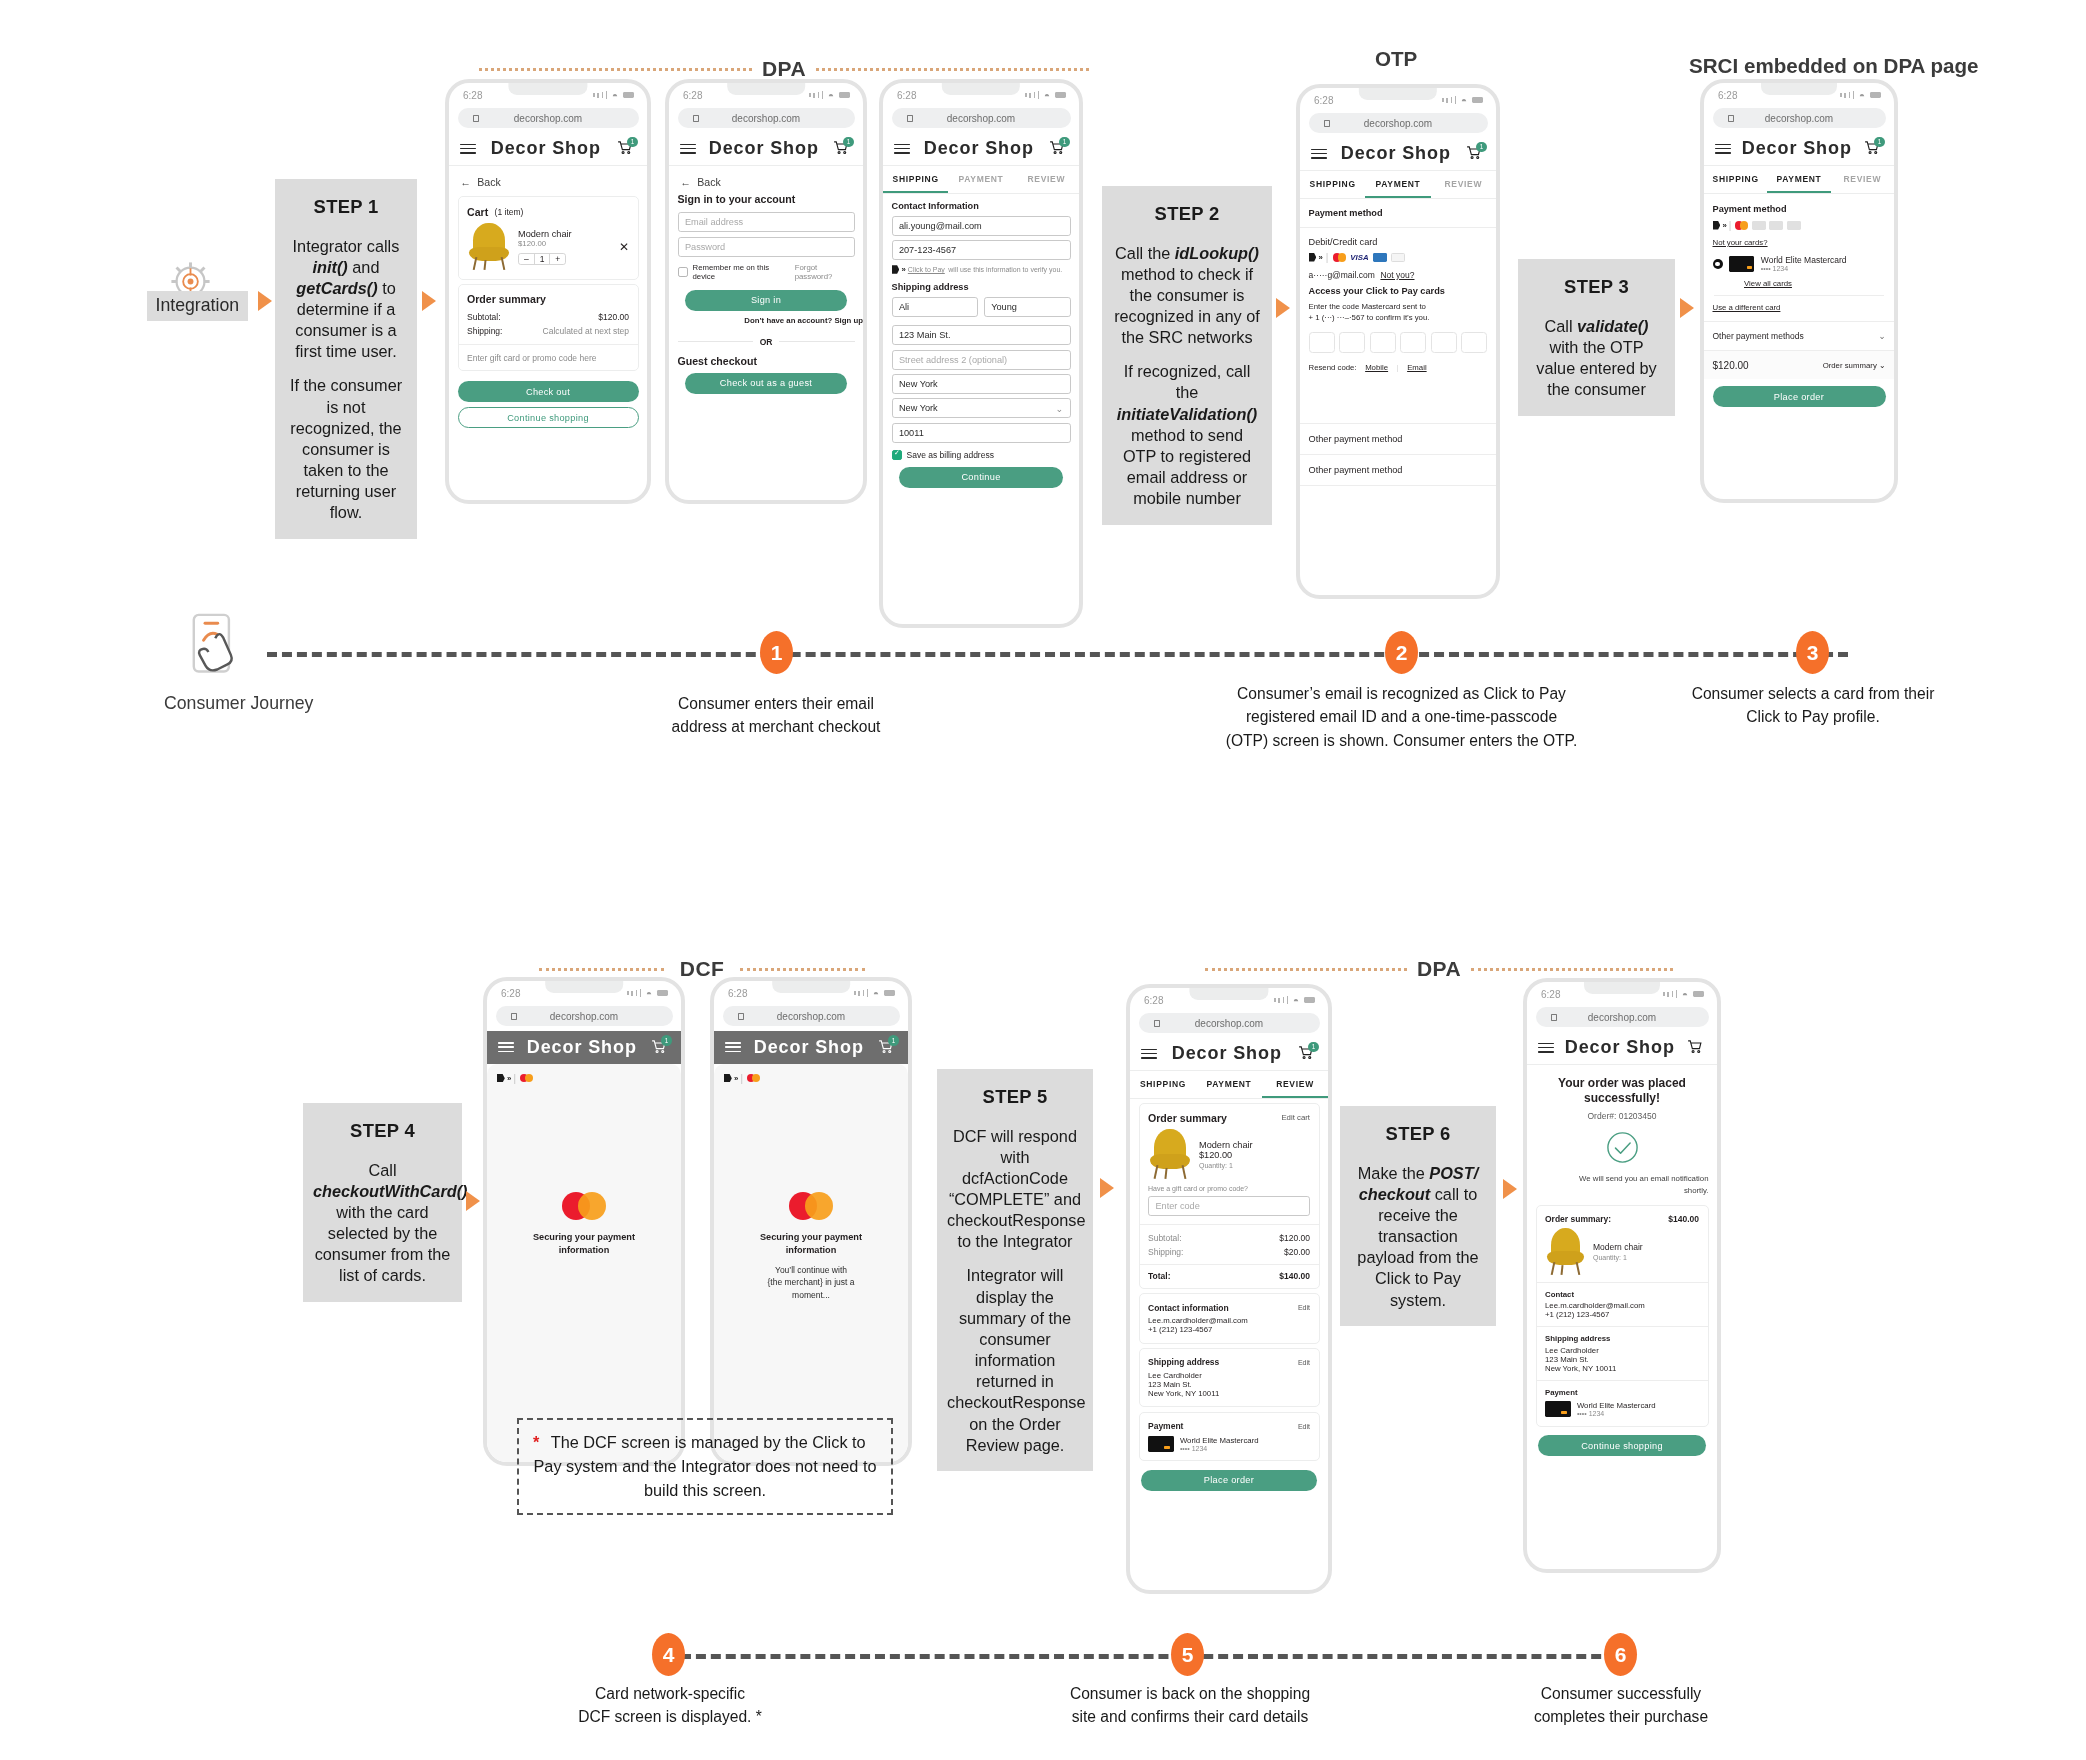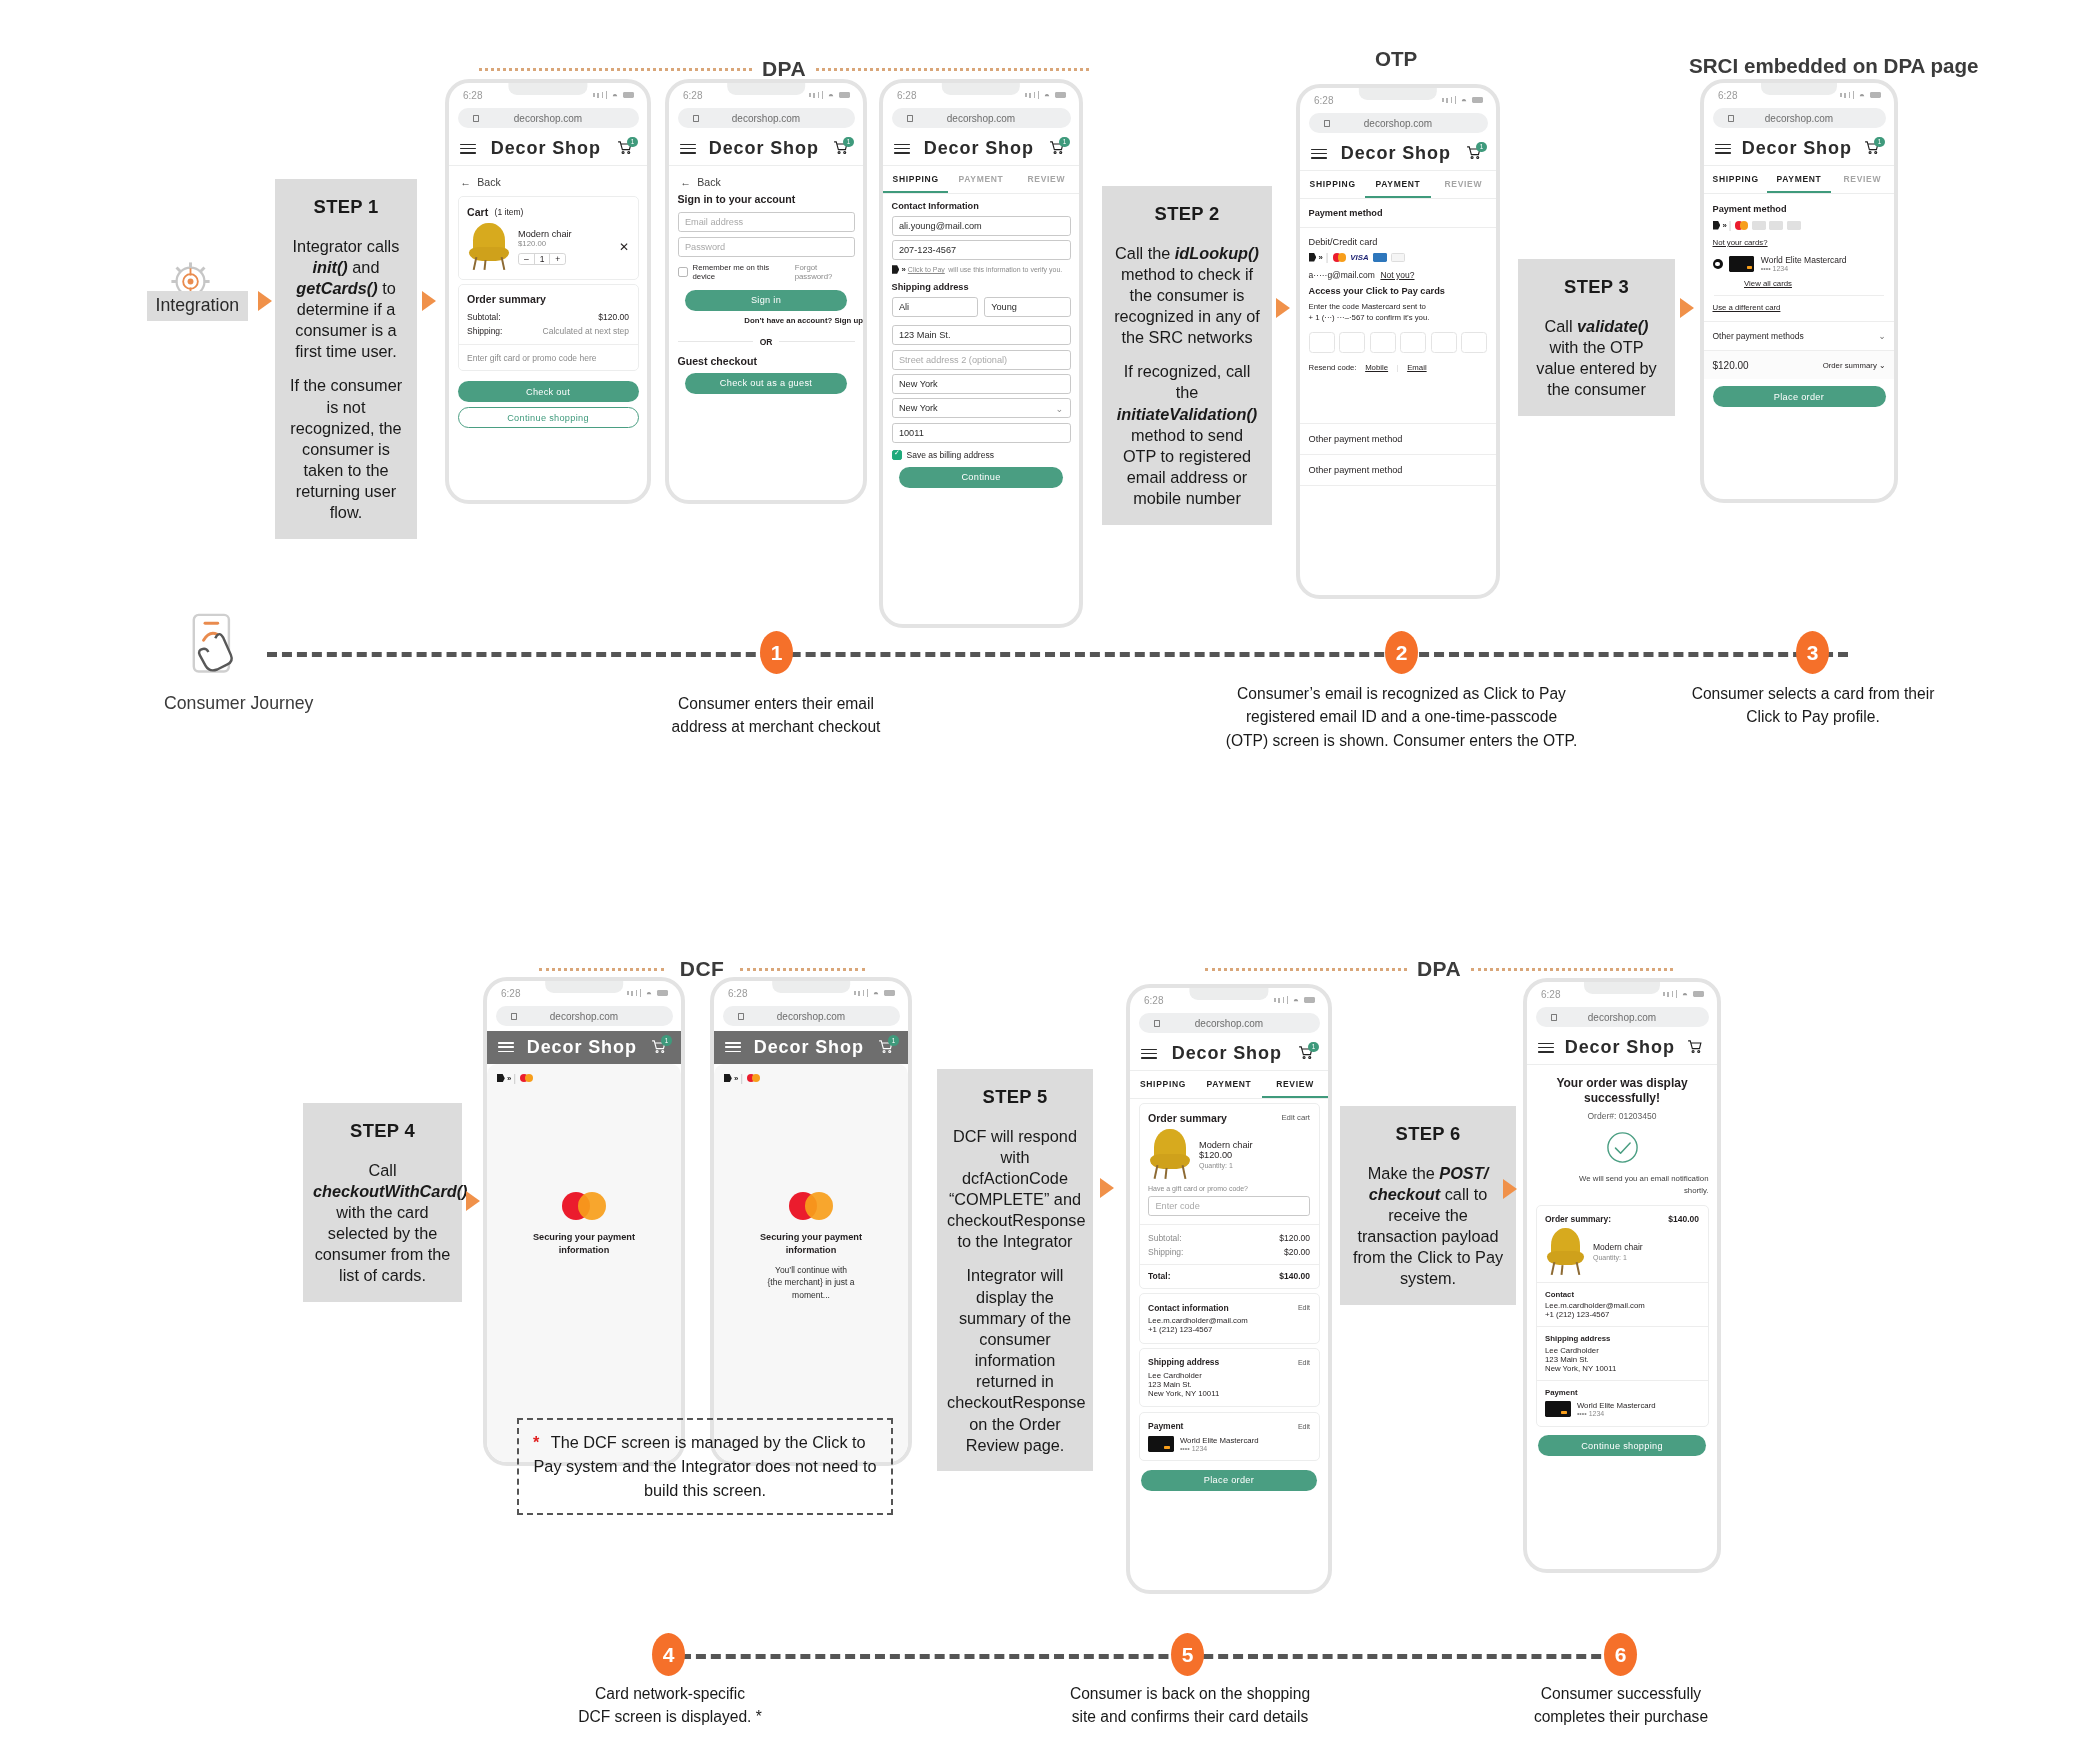--- a/index.html
+++ b/index.html
@@ -631,21 +631,21 @@
 </div>
 <div class="arrow" style="left:466px; top:1191px;"></div>
 
 <div class="stepbox" style="left:937px; top:1069px; width:156px;">
   <div class="sbtitle">STEP 5</div>
   <p>DCF will respond with dcfActionCode “COMPLETE” and checkoutResponse to the Integrator</p>
   <p>Integrator will display the summary of the consumer information returned in checkoutResponse on the Order Review page.</p>
 </div>
 <div class="arrow" style="left:1100px; top:1178px;"></div>
 
-<div class="stepbox" style="left:1340px; top:1106px; width:176px;">
+<div class="stepbox" style="left:1340px; top:1106px; width:156px;">
   <div class="sbtitle">STEP 6</div>
   <p>Make the <b>POST/ checkout</b> call to receive the transaction payload from the Click to Pay system.</p>
 </div>
 <div class="arrow" style="left:1503px; top:1179px;"></div>
 
 <div class="phone" style="left:483px; top:977px; width:202px; height:489px;">
   <div class="ph-status">
     <div class="ph-notch"></div>
     <span>6:28</span>
     <span class="ph-sig">
@@ -918,21 +918,21 @@
     <div class="cartwrap">
       <svg viewBox="0 0 24 24" width="18.4" height="17" fill="none" stroke="#1f1f1f" stroke-width="1.6">
         <path d="M2 4h3l3 11h10l2-8H6"></path>
           <circle cx="9" cy="19" r="1.4"></circle>
           <circle cx="17" cy="19" r="1.4"></circle>
       </svg>
     </div>
   </div>
   <div class="ph-body">
     <div style="text-align:center;padding:11.3px 10px 0;font-size:12px;font-weight:700;line-height:1.28">
-      <div>Your order was display</div>
+      <div>Your order was placed</div>
       <div>successfully!</div>
     </div>
     <div style="text-align:center;font-size:8.5px;color:#5d5d5d;margin-top:4.3px">Order#: 01203450</div>
     <div style="text-align:center;margin:10px 0 7px">
       <svg viewBox="0 0 52 52" width="33" height="33">
         <circle cx="26" cy="26" r="23" fill="none" stroke="#4a9e82" stroke-width="2.2"></circle>
         <path d="M15 27 l8 8 l15 -16" fill="none" stroke="#4a9e82" stroke-width="2.4" stroke-linecap="round" stroke-linejoin="round"></path>
       </svg>
     </div>
     <div style="text-align:right;font-size:7.8px;color:#3f3f3f;line-height:1.5;padding:0 8.5px">

